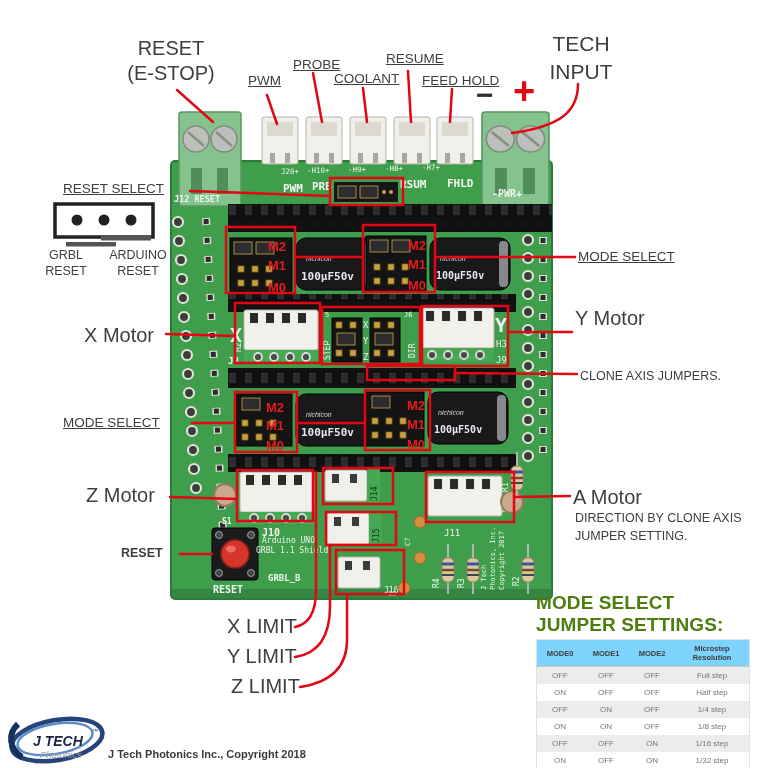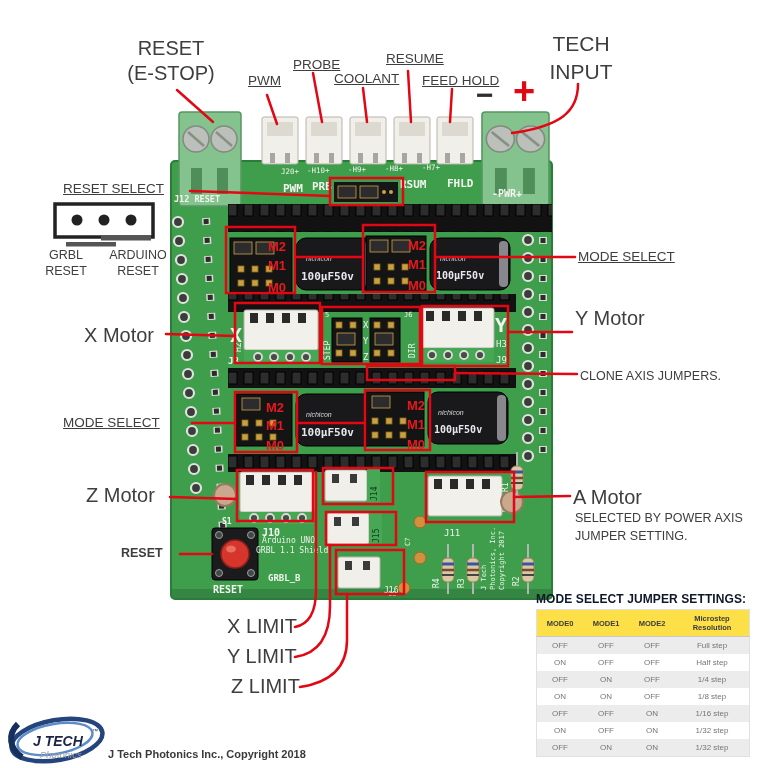--- a/index.html
+++ b/index.html
@@ -10,23 +10,23 @@
   .big{font-size:20px;}
   .med{font-size:13.5px;text-decoration:underline;}
   .sm{font-size:12.5px;}
   .c{text-align:center;}
   .silk{font-family:"DejaVu Sans Mono",monospace;fill:#eef3ea;}
   .silkb{font-family:"DejaVu Sans Mono",monospace;fill:#f2f6ee;font-weight:bold;}
   .mtxt{font-family:"Liberation Sans",sans-serif;font-weight:bold;font-size:13px;fill:#e8191c;}
   .captxt{font-family:"Liberation Sans",sans-serif;fill:#d6d7db;font-style:italic;}
   .capval{font-family:"DejaVu Sans Mono",monospace;fill:#e6e6ec;font-weight:bold;}
   .mode-table{position:absolute;left:536px;top:592px;width:216px;}
-  .tbl-title{font-size:12px;font-weight:bold;color:#0f172a;letter-spacing:0.1px;margin-bottom:3px;}
+  .tbl-title{font-size:19px;font-weight:bold;color:#4d7c0f;letter-spacing:0.1px;margin-bottom:3px;}
   .mode-table table{border-collapse:collapse;width:214px;border:1px solid #e0e0e0;}
-  .mode-table th{font-size:7.5px;color:#3c3c3c;padding:4px 2px;background:#fde047;border-bottom:1.5px solid #c9c9c9;text-align:center;}
+  .mode-table th{font-size:7.5px;color:#3c3c3c;padding:4px 2px;background:#7dd3fc;border-bottom:1.5px solid #c9c9c9;text-align:center;}
   .mode-table td{font-size:8px;color:#757575;text-align:center;padding:4px 2px;}
   .mode-table tr.odd td{background:#ececec;}
   .copyright{position:absolute;left:108px;top:748px;font-size:11px;font-weight:bold;color:#3a3a3a;}
   .minus{position:absolute;left:476px;top:78px;font-size:30px;font-weight:bold;color:#2e2e2e;}
   .plus{position:absolute;left:513px;top:70px;font-size:38px;font-weight:bold;color:#e30613;}
 </style>
 </head>
 <body>
 
 <div class="canvas">
@@ -471,21 +471,21 @@
 <div class="lbl big" style="left:86px;top:483px;">Z Motor</div>
 <div class="lbl sm" style="left:121px;top:546px;font-weight:bold;">RESET</div>
 
 <div class="lbl med" style="left:578px;top:249px;">MODE SELECT</div>
 <div class="lbl big" style="left:575px;top:306px;">Y Motor</div>
 <div class="lbl sm" style="left:580px;top:367px;line-height:1.45;">
   <div>CLONE AXIS JUMPERS.</div>
 </div>
 <div class="lbl big" style="left:573px;top:485px;">A Motor</div>
 <div class="lbl sm" style="left:575px;top:510px;line-height:1.4;">
-  <div>SELECTED BY POWER AXIS</div>
+  <div>DIRECTION BY CLONE AXIS</div>
   <div>JUMPER SETTING.</div>
 </div>
 
 <div class="lbl big" style="left:227px;top:614px;">X LIMIT</div>
 <div class="lbl big" style="left:227px;top:644px;">Y LIMIT</div>
 <div class="lbl big" style="left:231px;top:674px;">Z LIMIT</div>
 
 <div class="mode-table">
   <div class="tbl-title">MODE SELECT JUMPER SETTINGS:</div>
   <table>

